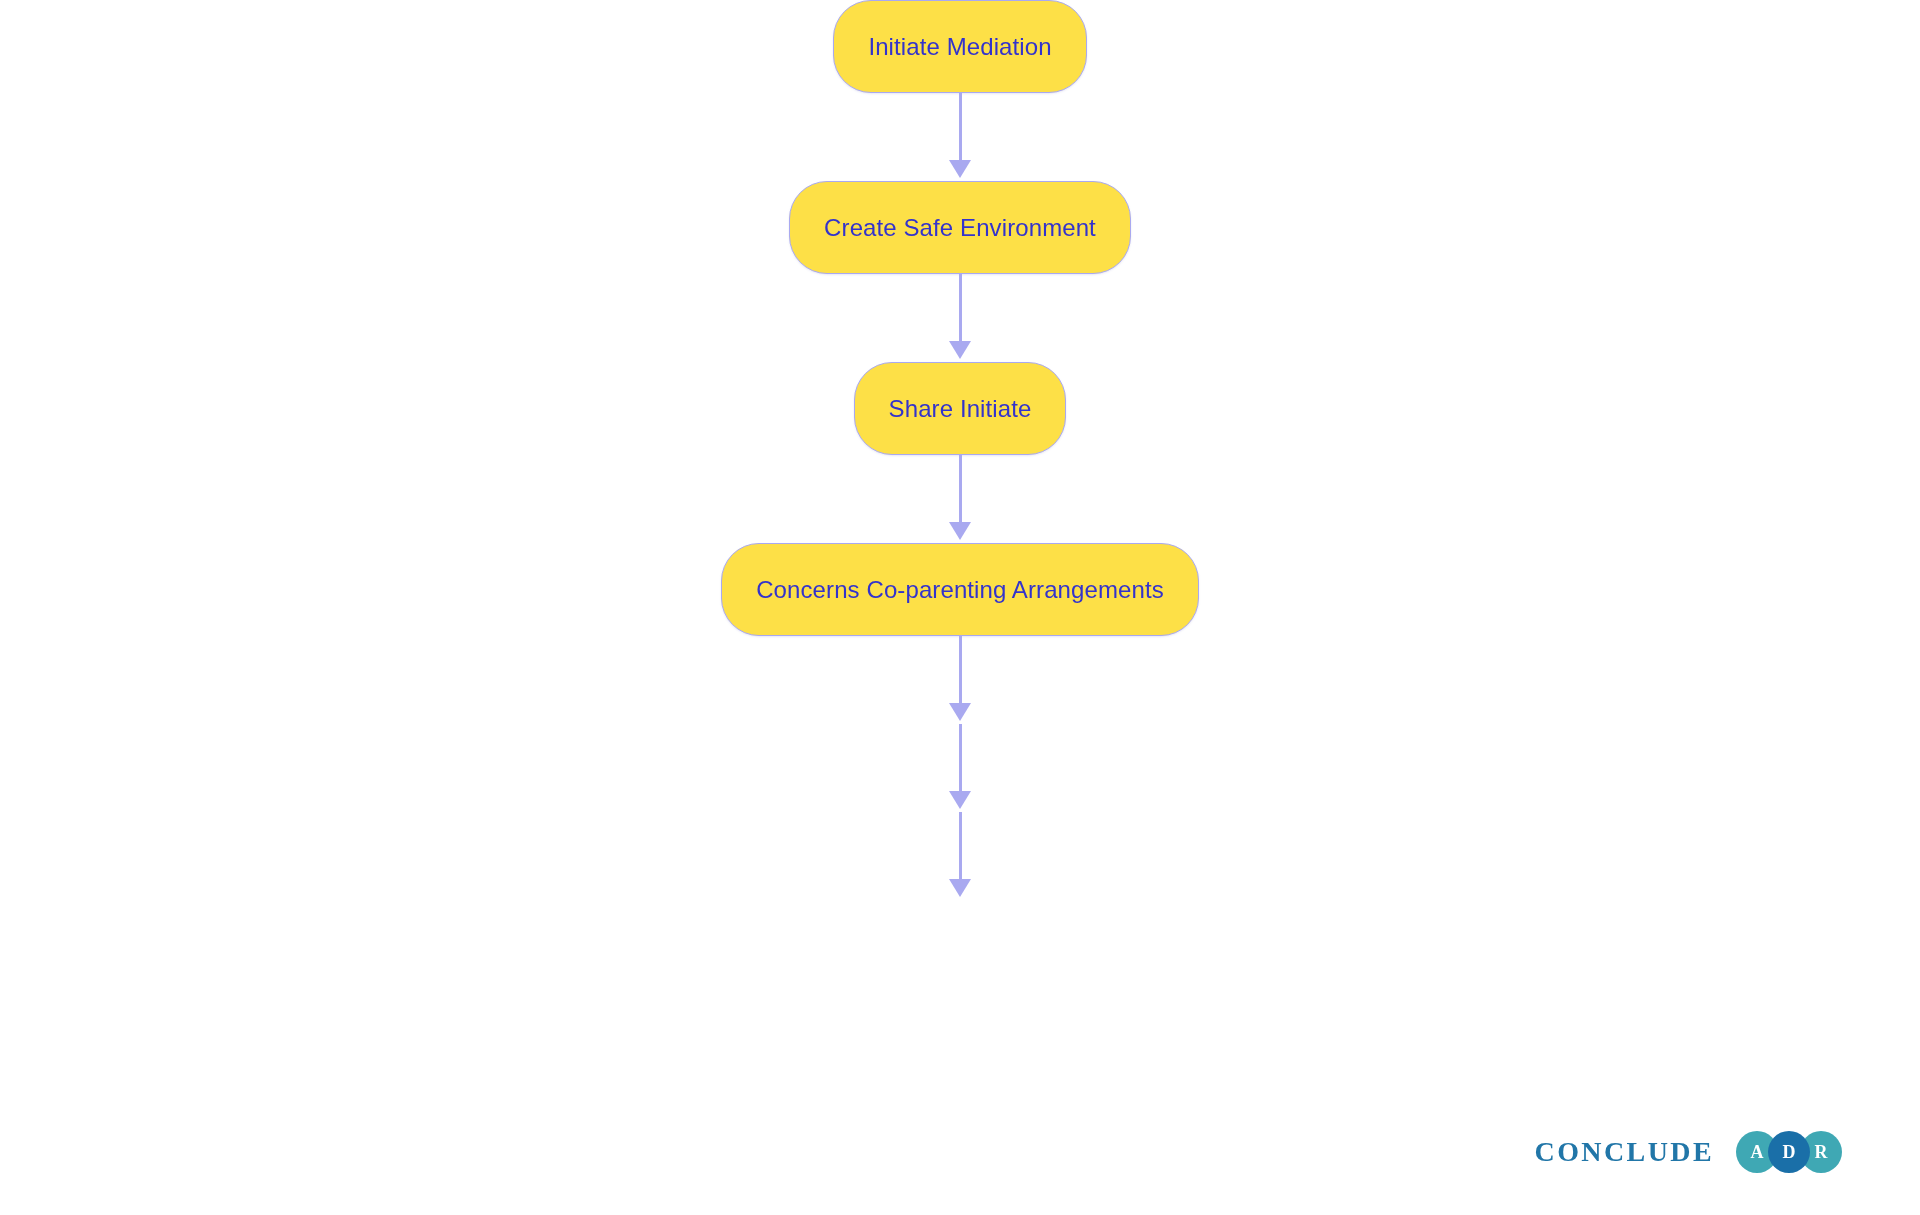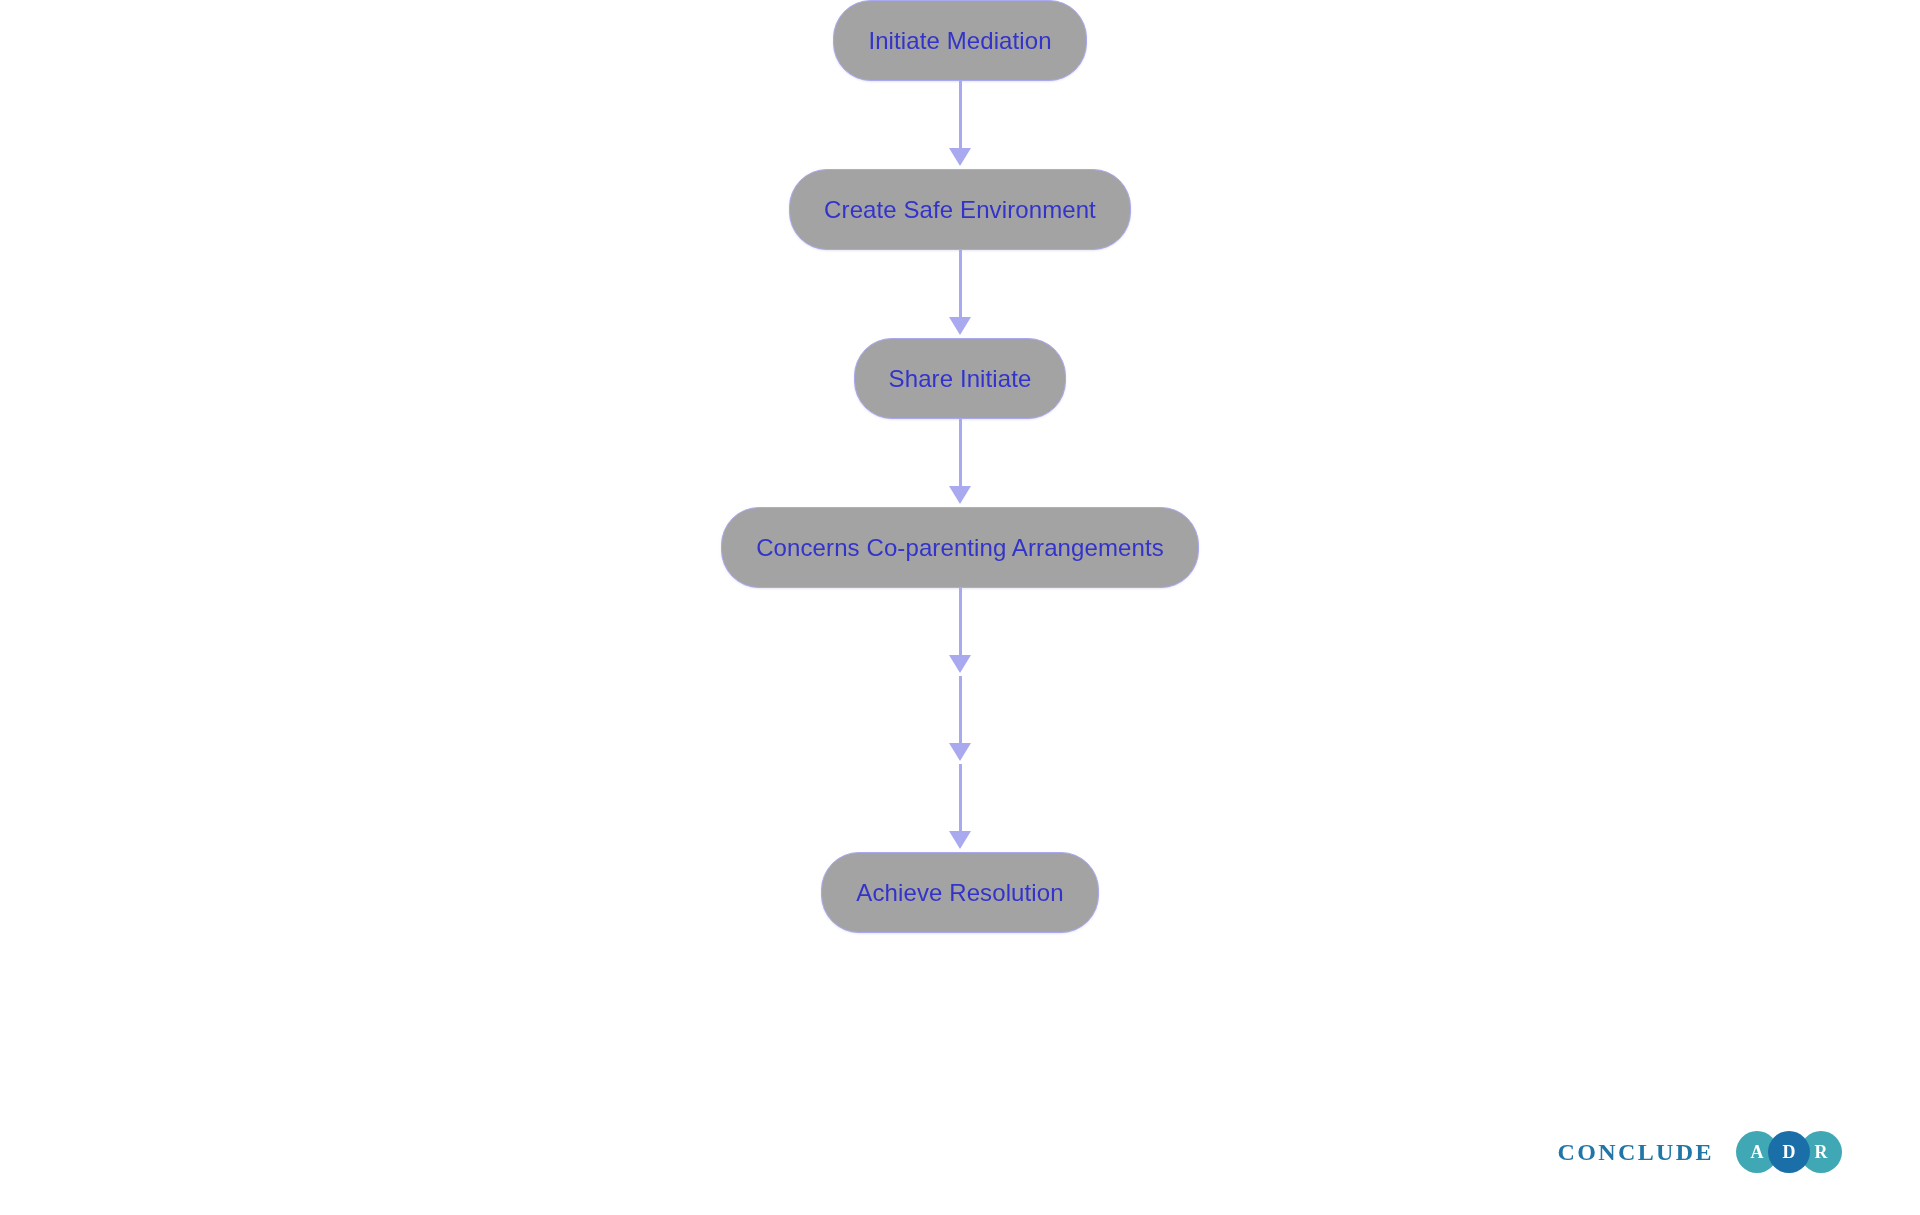--- a/index.html
+++ b/index.html
@@ -33,24 +33,24 @@
     width: 1920px;
     display: flex;
     flex-direction: column;
     align-items: center;
   }
 
   
   .flow-node {
     position: relative;
     box-sizing: border-box;
-    height: 81px;
+    height: 93px;
     min-width: 180px;
     border-radius: 38px;
-    background: #a3a3a3;
+    background: #fde047;
     border: 1.5px solid #a9a9f0;
     color: #3333cc;
     display: flex;
     align-items: center;
     justify-content: center;
     font-size: 24px;
     font-weight: 400;
     letter-spacing: 0.1px;
     white-space: nowrap;
     padding: 0 34px;
@@ -93,21 +93,21 @@
     position: absolute;
     right: 78px;
     bottom: 42px;
     display: flex;
     align-items: center;
     gap: 22px;
   }
   .brand-wordmark {
     font-family: "Liberation Serif", serif;
     font-weight: 700;
-    font-size: 24px;
+    font-size: 28px;
     letter-spacing: 2.4px;
     color: #2176a8;
     line-height: 1;
   }
   .brand-circles {
     display: flex;
     align-items: center;
   }
   .brand-circle {
     width: 42px;
@@ -173,23 +173,20 @@
       <span class="conn-line"></span>
       <span class="conn-head"></span>
     </div>
 
 
     <div class="flow-connector">
       <span class="conn-line"></span>
       <span class="conn-head"></span>
     </div>
 
-    <div class="flow-node">
-      <span class="flow-node-label">Achieve Resolution</span>
-    </div>
 
   </div>
 </div>
 
 <div id="brand-logo">
   <span class="brand-wordmark">CONCLUDE</span>
   <span class="brand-circles">
     <span class="brand-circle c-a">A</span>
     <span class="brand-circle c-d">D</span>
     <span class="brand-circle c-r">R</span>

